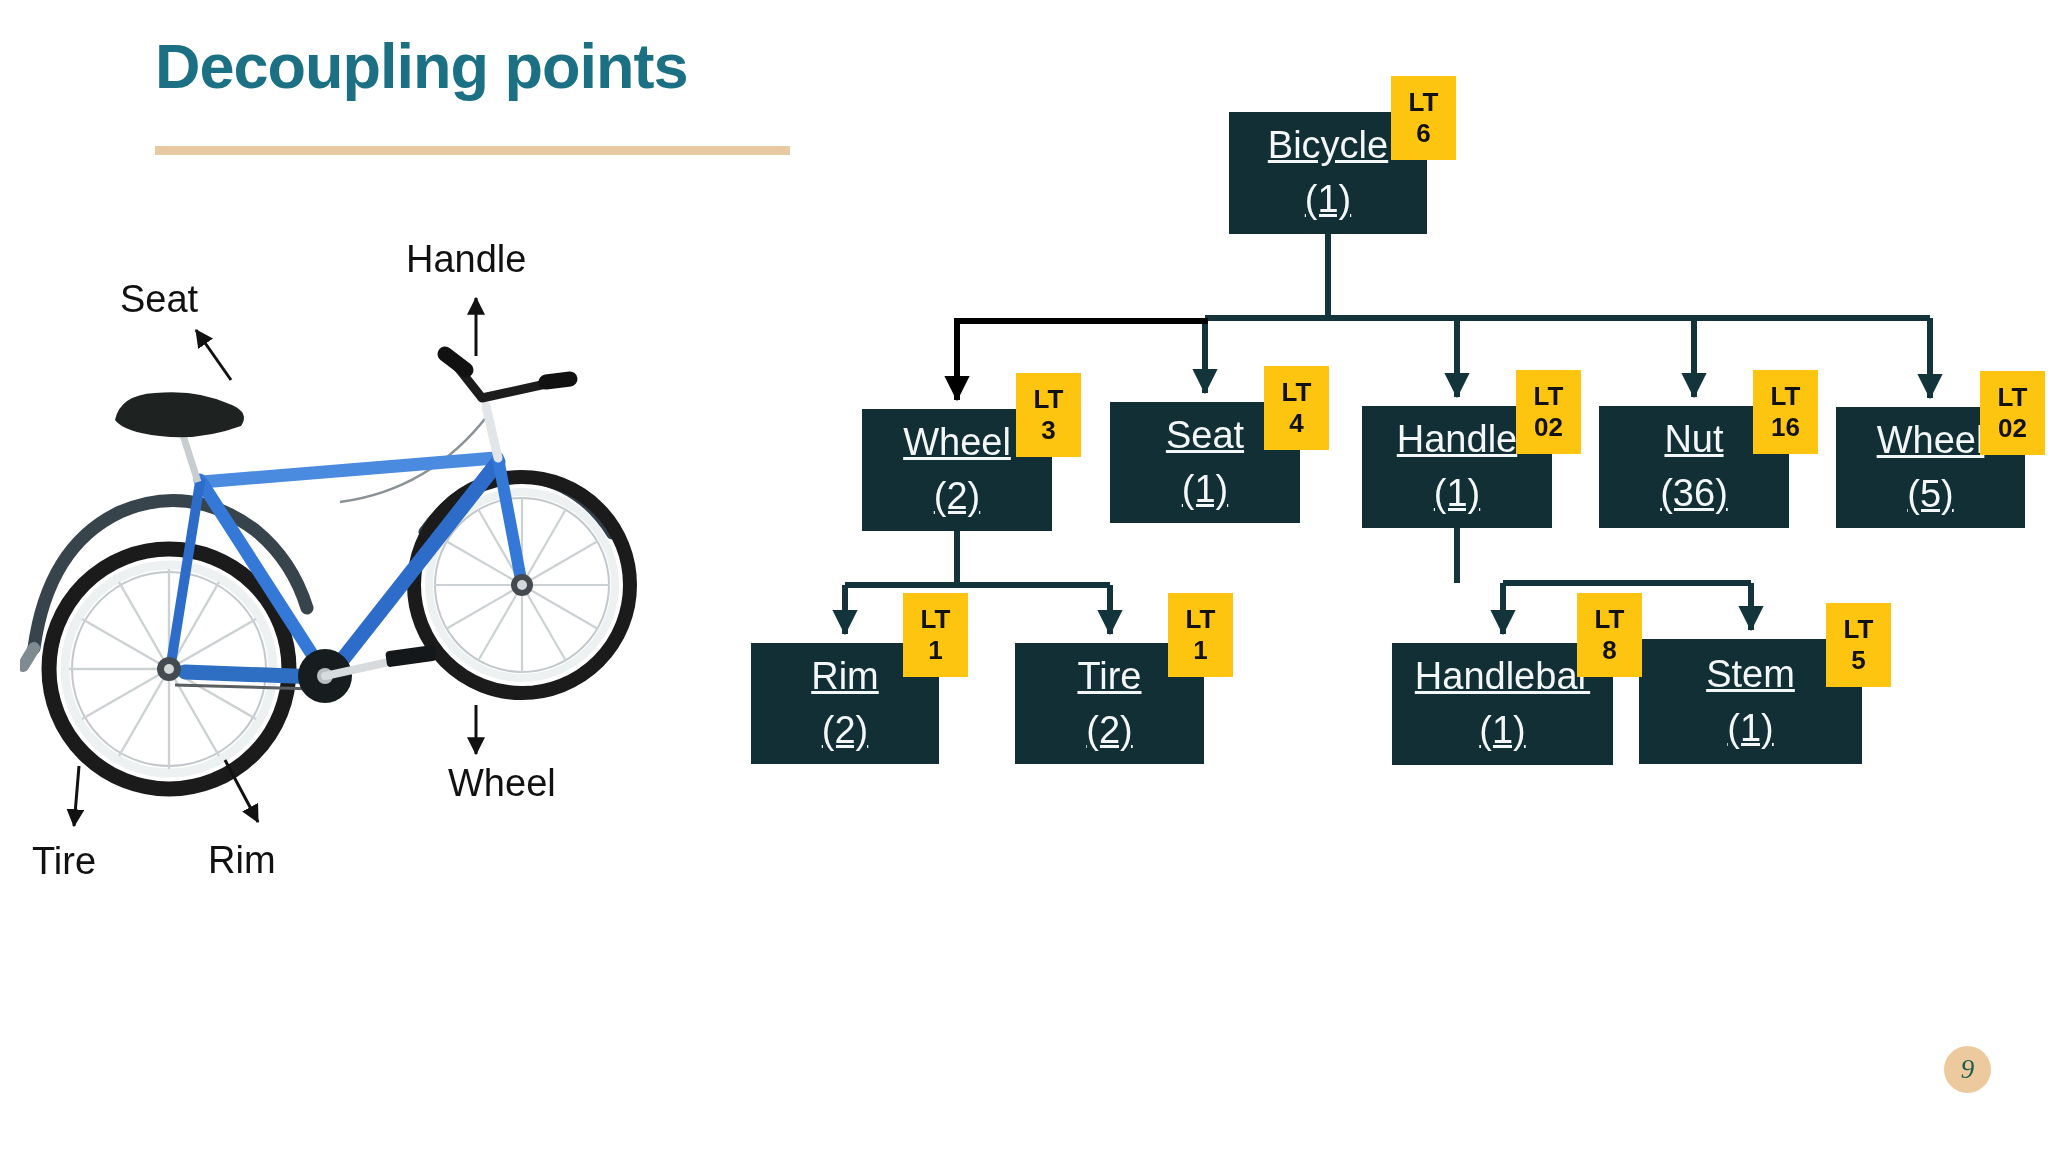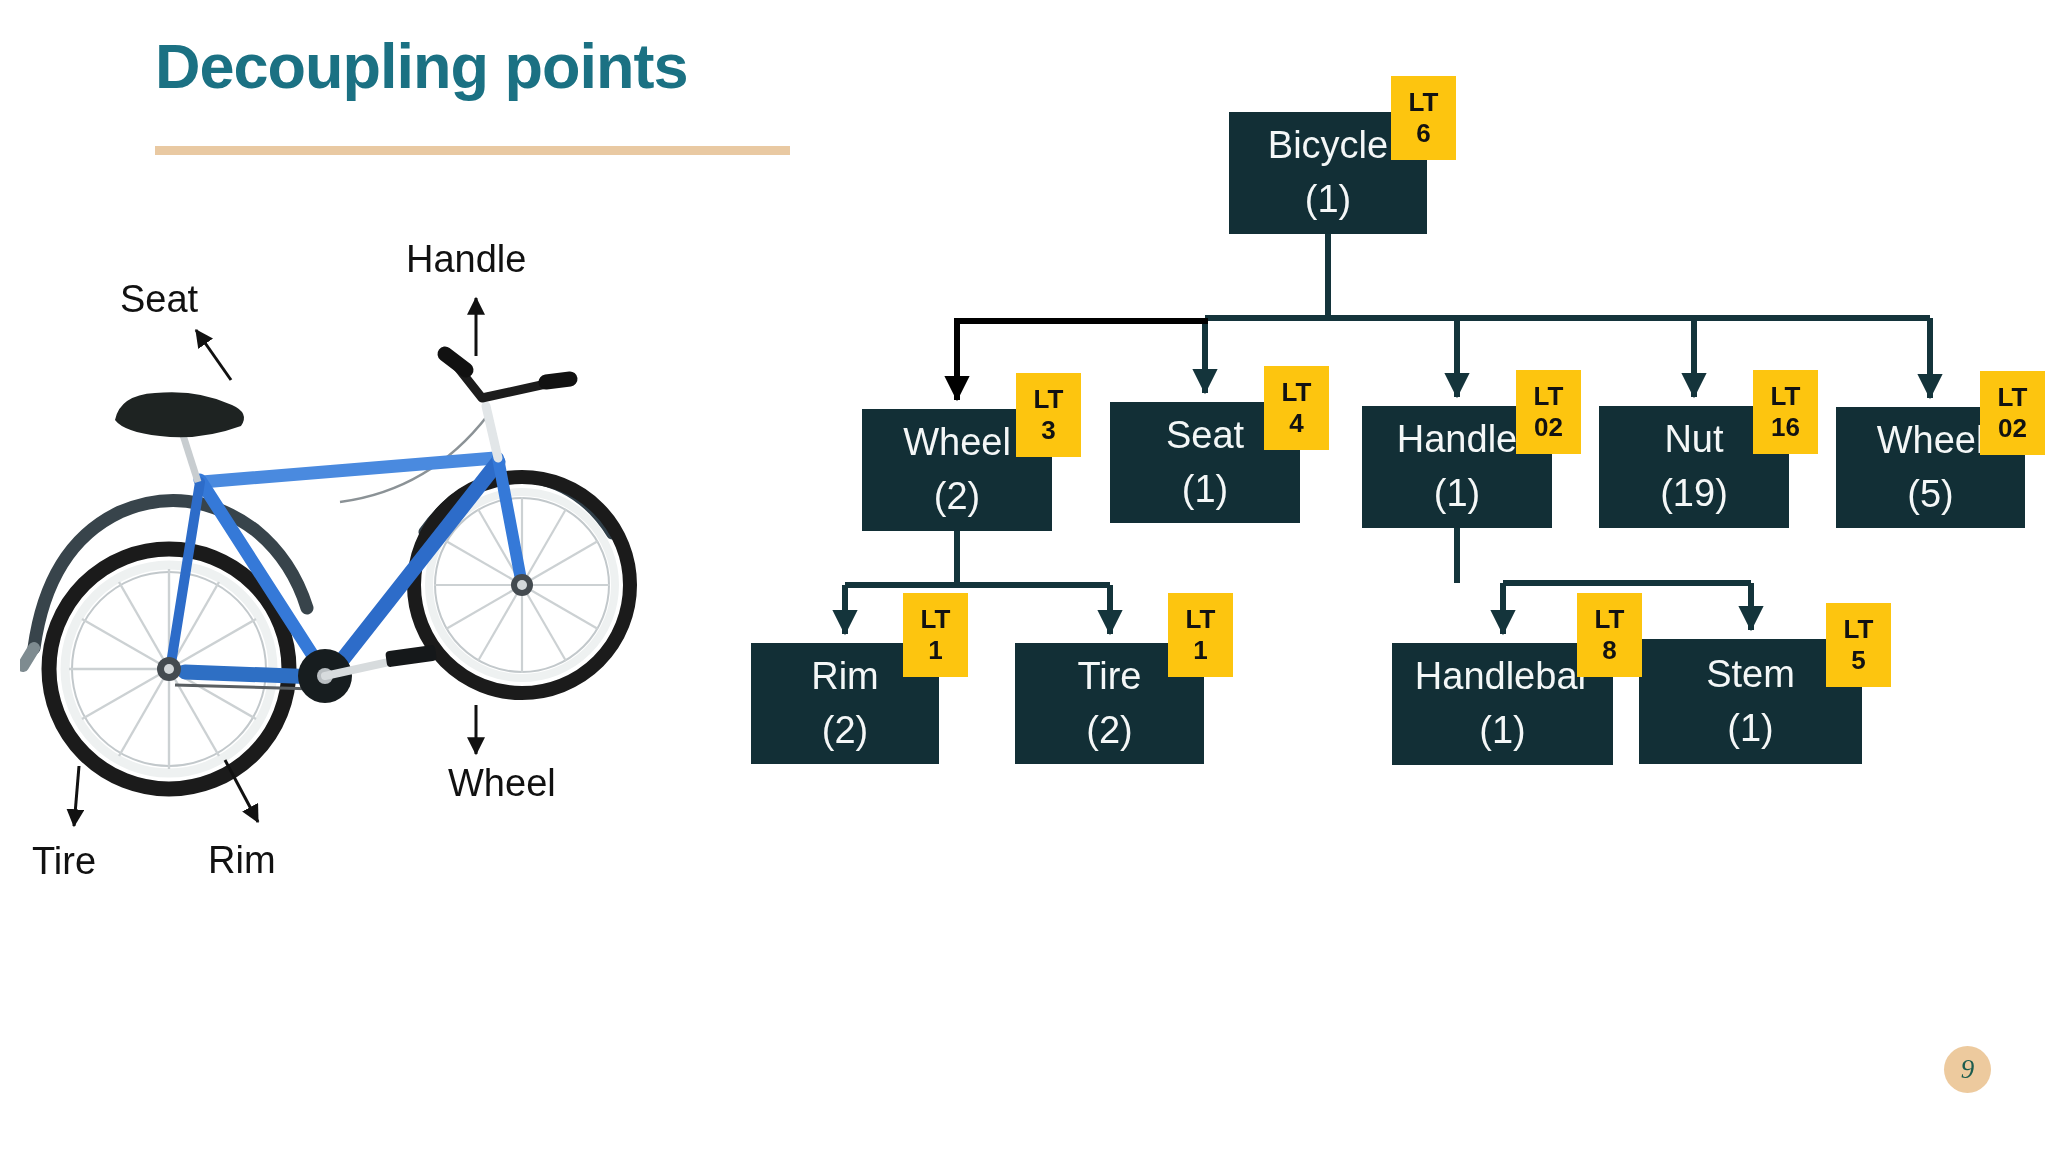--- a/index.html
+++ b/index.html
@@ -24,21 +24,21 @@
     position:absolute;font-size:38px;color:var(--c-label_text);white-space:nowrap;
   }
   
   .bom-tree{position:absolute;inset:0;}
   .connectors{position:absolute;left:0;top:0;width:2048px;height:1152px;pointer-events:none;}
   .node{
     position:absolute;background:var(--c-node_bg);color:var(--c-node_text);
   }
   .node-inner{
     display:flex;flex-direction:column;align-items:center;justify-content:center;
-    width:100%;height:100%;font-size:38px;line-height:1.42;text-align:center;
+    width:100%;height:100%;font-size:38px;line-height:1.42;text-align:center;text-decoration:underline;
   }
   .lt-tag{
     position:absolute;top:-36px;right:-29px;width:65px;height:84px;
     background:var(--c-tag_bg);color:var(--c-tag_text);
     display:flex;flex-direction:column;align-items:center;justify-content:center;
     font-size:26px;font-weight:700;line-height:1.2;z-index:3;text-align:center;
   }
   
   .page-badge{
     position:absolute;left:1944px;top:1046px;width:47px;height:47px;border-radius:50%;
@@ -238,21 +238,21 @@
       </div>
       <div class="lt-tag">
         <span>LT</span>
         <span>02</span>
       </div>
     </div>
 
     <div class="node" style="left:1599px;top:406px;width:190px;height:122px;">
       <div class="node-inner">
         <span>Nut</span>
-        <span>(19)</span>
+        <span>(36)</span>
       </div>
       <div class="lt-tag">
         <span>LT</span>
         <span>16</span>
       </div>
     </div>
 
     <div class="node" style="left:1836px;top:407px;width:189px;height:121px;">
       <div class="node-inner">
         <span>Wheel</span>

